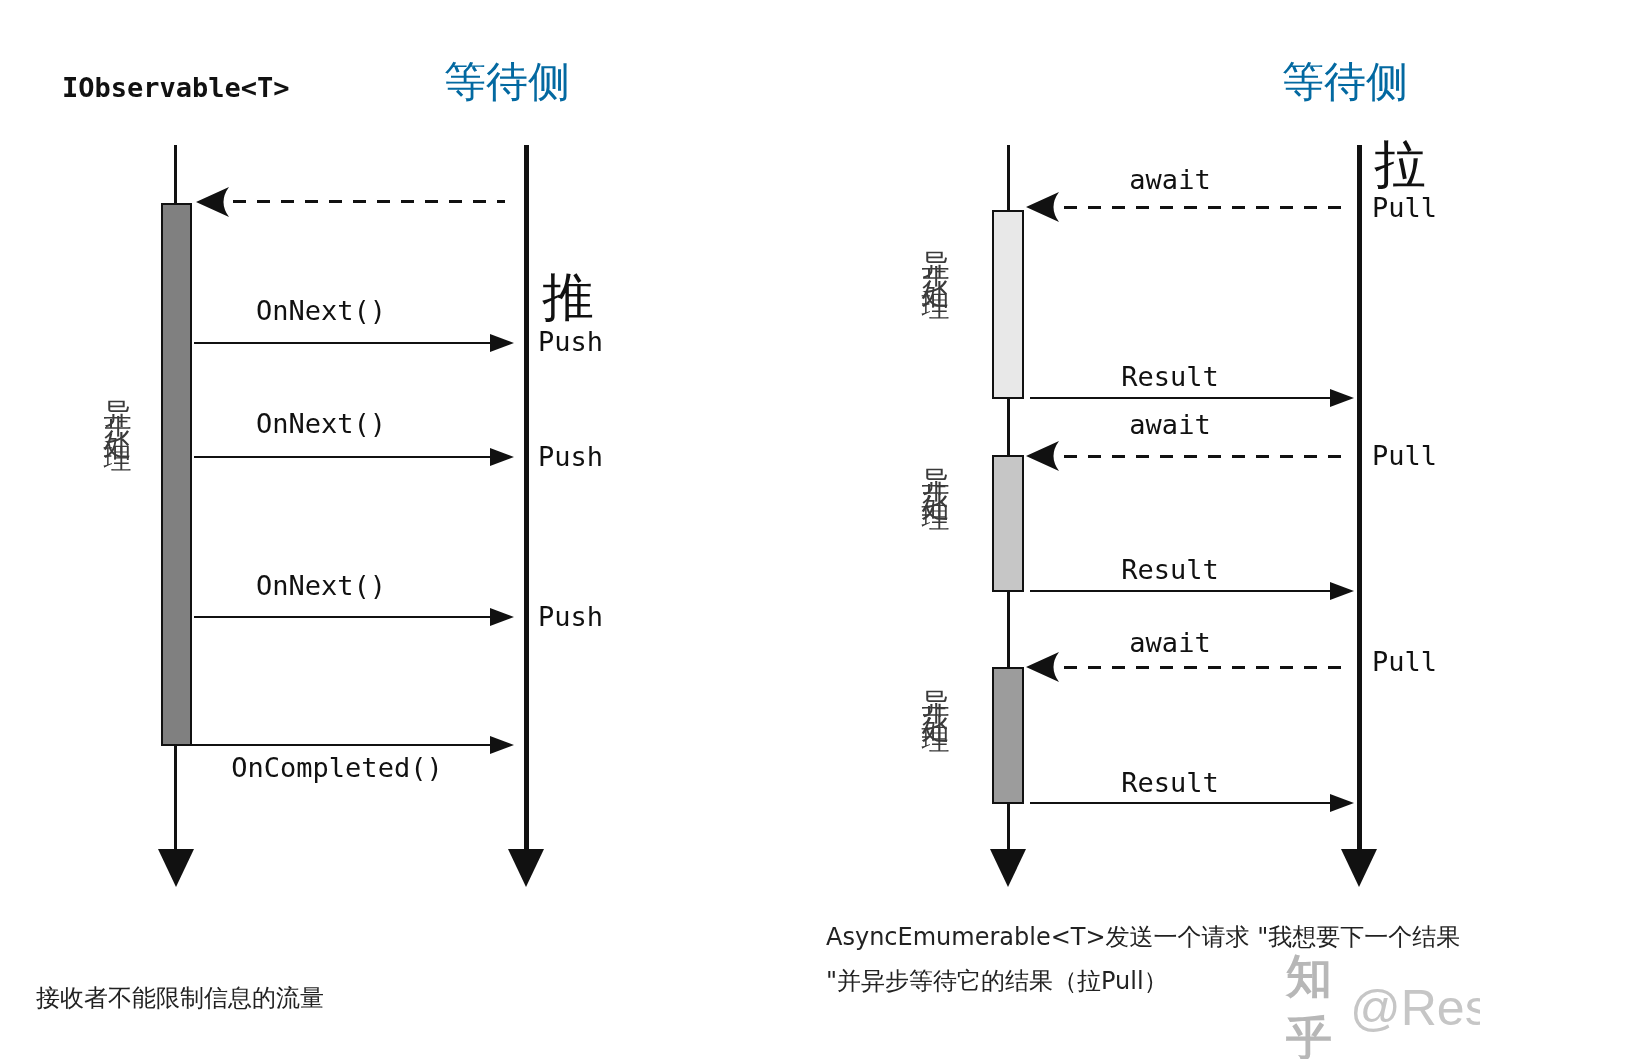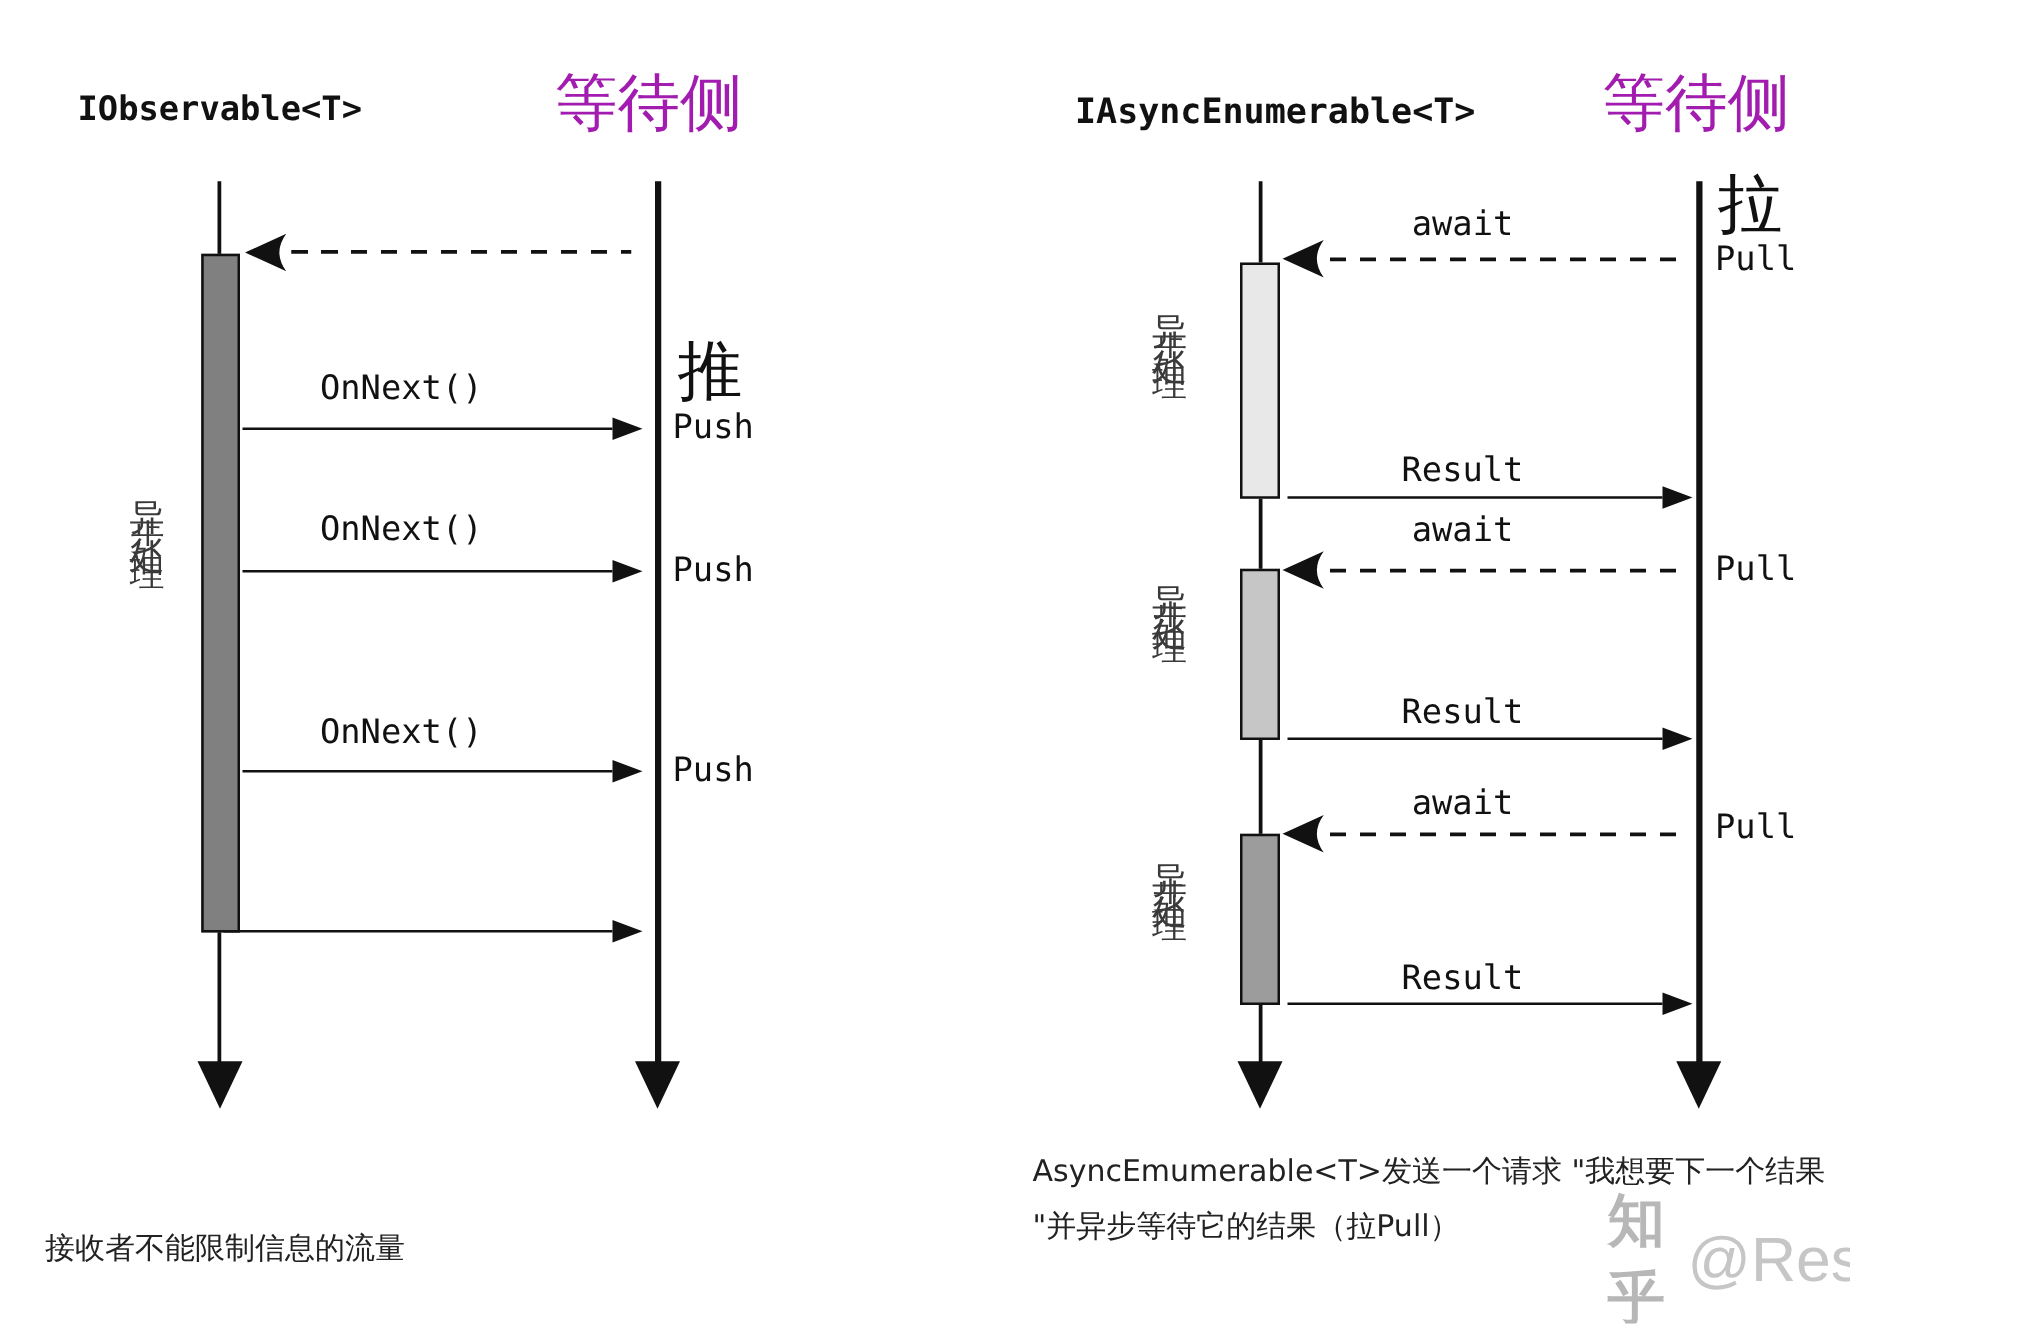--- a/index.html
+++ b/index.html
@@ -12,21 +12,21 @@
   .bold{font-weight:bold;}
   .lifeline{background:#111;}
   .bar{box-sizing:border-box;border:2px solid #111;}
   .hline{height:2px;background:#111;}
   .dashline{height:3px;background:repeating-linear-gradient(90deg,#111 0 13px,transparent 13px 24px);}
   .tri-right{width:0;height:0;border-left:24px solid #111;border-top:9px solid transparent;border-bottom:9px solid transparent;}
   .tri-down{width:0;height:0;border-top:38px solid #111;border-left:18px solid transparent;border-right:18px solid transparent;}
   .vtext{writing-mode:vertical-rl;text-orientation:upright;color:#3a3a3a;font-size:28px;}
   .lbl27{font-size:27px;line-height:32px;}
   .bigchar{font-size:52px;line-height:56px;color:#111;}
-  .hdr-cn{font-size:50px;line-height:56px;color:#a21caf;}
+  .hdr-cn{font-size:42px;line-height:56px;color:#0369a1;}
   .caption{font-size:24px;line-height:30px;color:#222;}
   .wm{display:flex;align-items:center;gap:18px;}
   .wm-brand{font-size:46px;font-weight:bold;color:#b7b7b7;}
   .wm-handle{font-size:50px;color:#c6c6c6;}
 </style>
 </head>
 <body>
 
 <div id="canvas">
 
@@ -54,27 +54,27 @@
   <div class="abs mono lbl27 center" style="left:196px;top:408px;width:250px;">OnNext()</div>
   <div class="abs hline" style="left:194px;top:456px;width:296px;"></div>
   <div class="abs tri-right" style="left:490px;top:448px;"></div>
 
   <div class="abs mono lbl27 center" style="left:196px;top:570px;width:250px;">OnNext()</div>
   <div class="abs hline" style="left:194px;top:616px;width:296px;"></div>
   <div class="abs tri-right" style="left:490px;top:608px;"></div>
 
   <div class="abs hline" style="left:179px;top:744px;width:311px;"></div>
   <div class="abs tri-right" style="left:490px;top:736px;"></div>
+  <div class="abs mono lbl27 center" style="left:212px;top:752px;width:250px;">OnCompleted()</div>
 
   <div class="abs cjk bigchar" style="left:542px;top:269px;">推</div>
   <div class="abs mono lbl27" style="left:538px;top:326px;">Push</div>
   <div class="abs mono lbl27" style="left:538px;top:441px;">Push</div>
   <div class="abs mono lbl27" style="left:538px;top:601px;">Push</div>
 
-  <div class="abs mono bold" style="left:860px;top:72px;font-size:28px;">IAsyncEnumerable&lt;T&gt;</div>
   <div class="abs cjk hdr-cn" style="left:1282px;top:54px;">等待侧</div>
 
   <div class="abs lifeline" style="left:1007px;top:145px;width:3px;height:706px;"></div>
   <div class="abs tri-down" style="left:990px;top:849px;"></div>
   <div class="abs lifeline" style="left:1357px;top:145px;width:5px;height:706px;"></div>
   <div class="abs tri-down" style="left:1341px;top:849px;"></div>
 
   <div class="abs bar" style="left:992px;top:210px;width:32px;height:189px;background:#e8e8e8;"></div>
   <div class="abs bar" style="left:992px;top:455px;width:32px;height:137px;background:#c6c6c6;"></div>
   <div class="abs bar" style="left:992px;top:667px;width:32px;height:137px;background:#9c9c9c;"></div>

